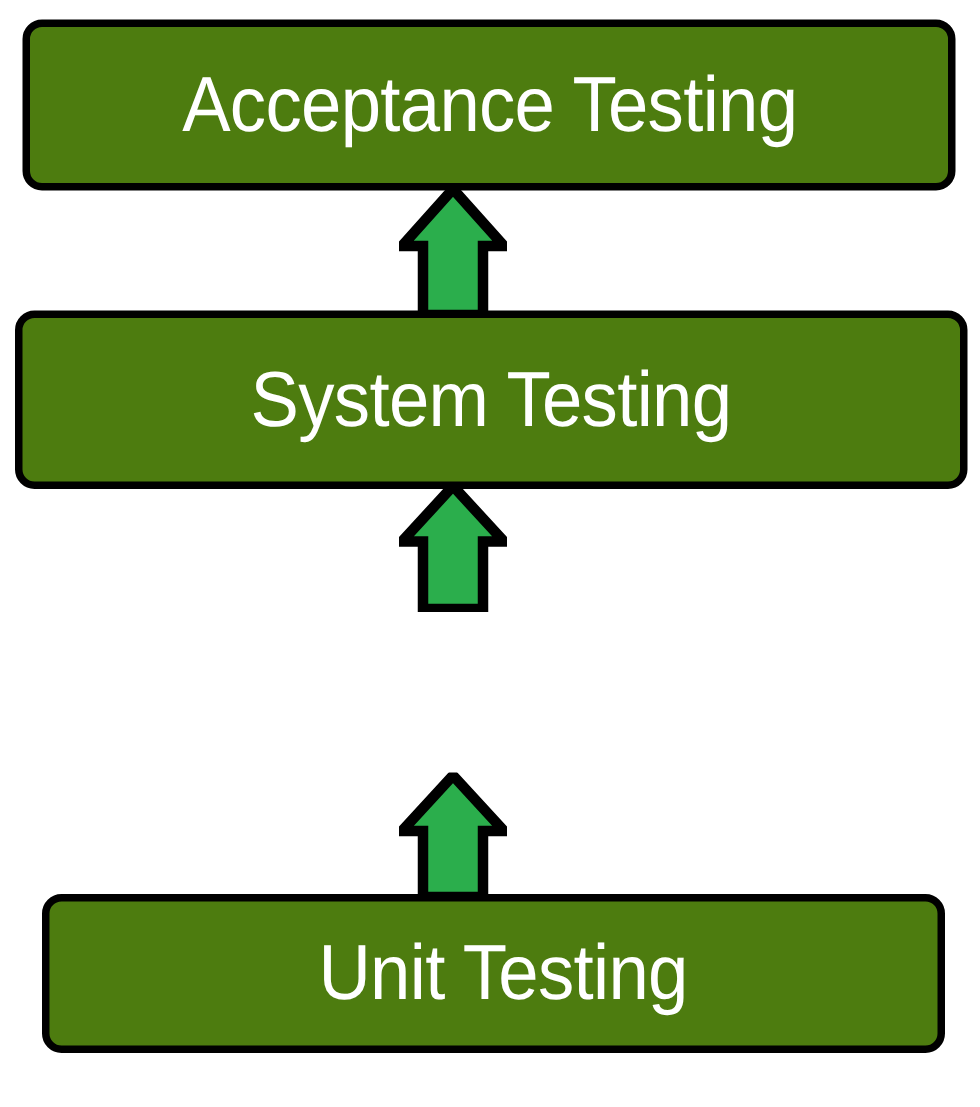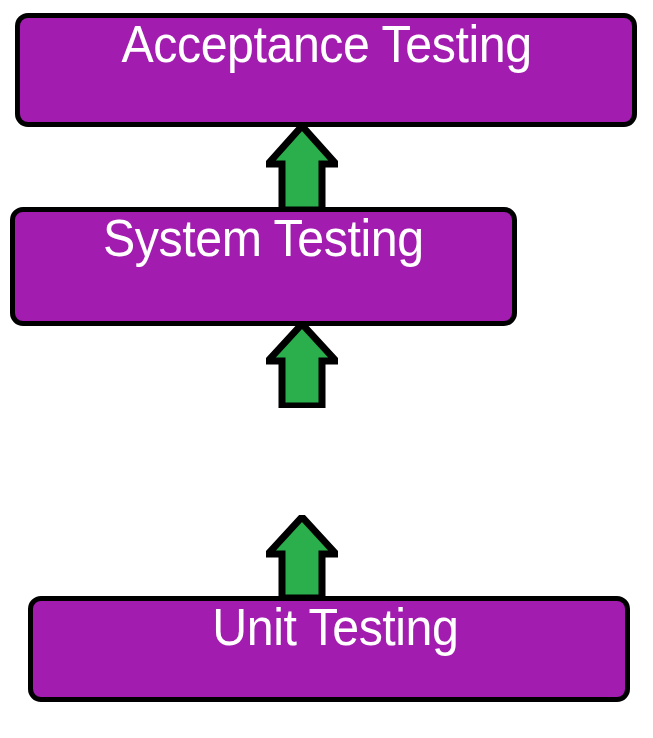--- a/index.html
+++ b/index.html
@@ -15,25 +15,25 @@
   }
   #diagram {
     position: relative;
     width: 653px;
     height: 738px;
     background: #ffffff;
   }
   .node {
     position: absolute;
     box-sizing: border-box;
-    background: #a21caf;
+    background: #4d7c0f;
     border: 5px solid #000000;
     border-radius: 13px;
     display: flex;
-    align-items: flex-start;
+    align-items: center;
     justify-content: center;
     z-index: 2;
   }
   .node-label {
     color: #ffffff;
     font-family: "Liberation Sans", sans-serif;
     font-size: 52px;
     font-weight: 400;
     line-height: 1;
     letter-spacing: -0.5px;
@@ -45,21 +45,21 @@
     position: absolute;
     z-index: 1;
   }
   .arrow svg {
     display: block;
     width: 100%;
     height: 100%;
   }
   
   .node-0 { left: 15px;  top: 13px;  width: 622px; height: 114px; }
-  .node-1 { left: 10px;  top: 207px; width: 507px; height: 119px; }
+  .node-1 { left: 10px;  top: 207px; width: 635px; height: 119px; }
   .node-2 { left: 15px;  top: 404px; width: 628px; height: 115px; }
   .node-3 { left: 28px;  top: 596px; width: 602px; height: 106px; padding-left: 12px; }
   
   .arrow-0 { left: 266px; top: 124px; width: 72px; height: 88px; }
   .arrow-1 { left: 266px; top: 322px; width: 72px; height: 86px; }
   .arrow-2 { left: 266px; top: 515px; width: 72px; height: 85px; }
 </style>
 </head>
 <body>
 

